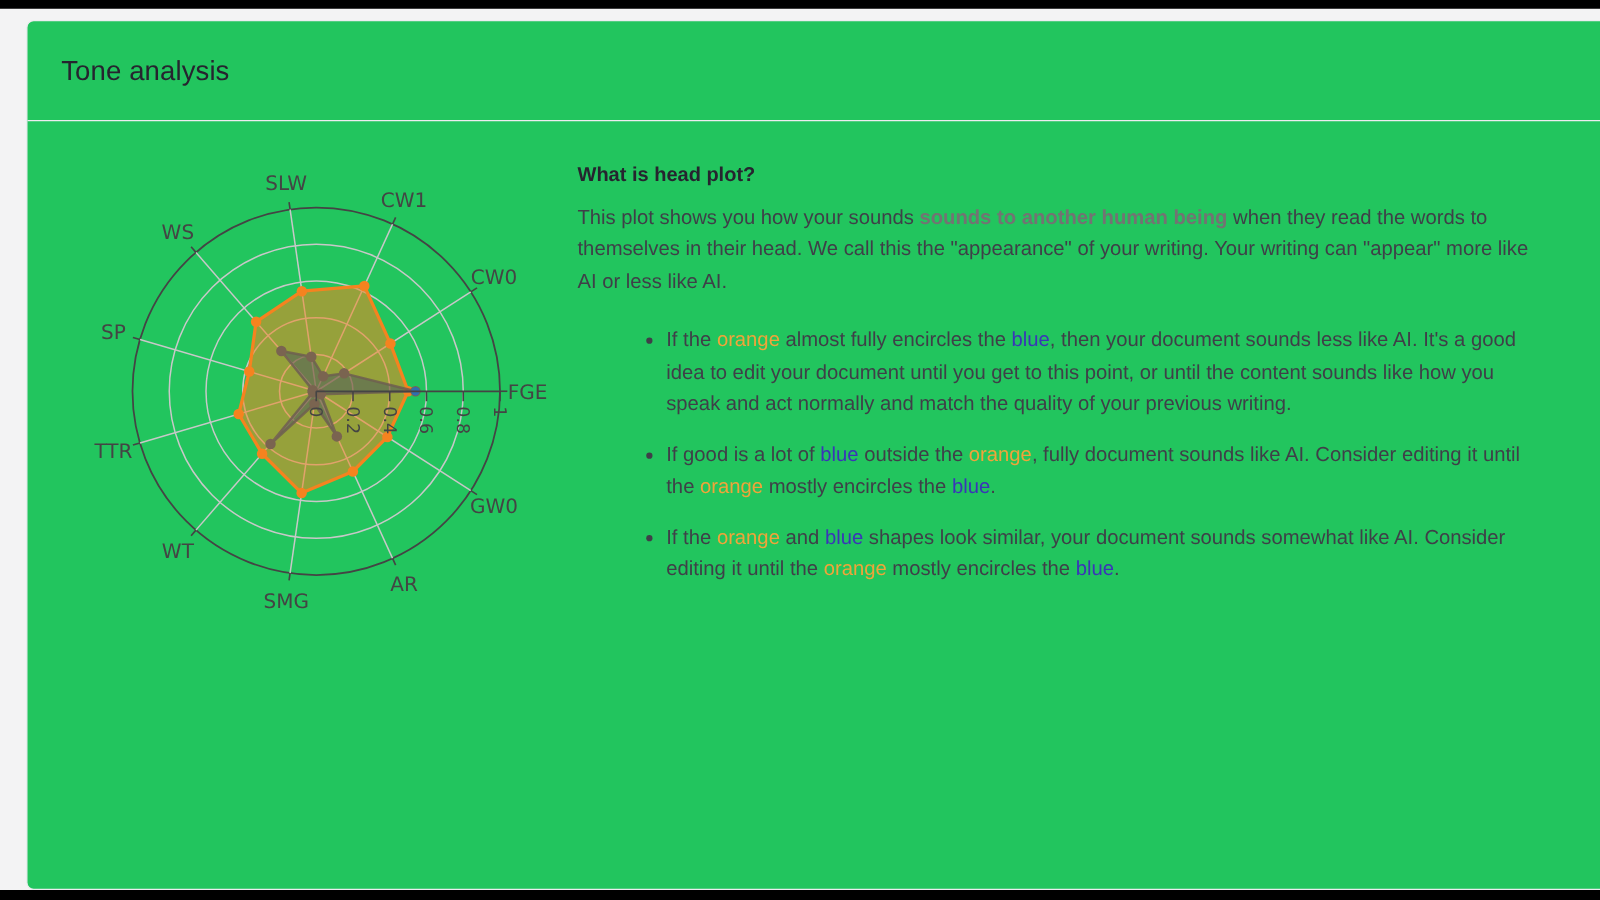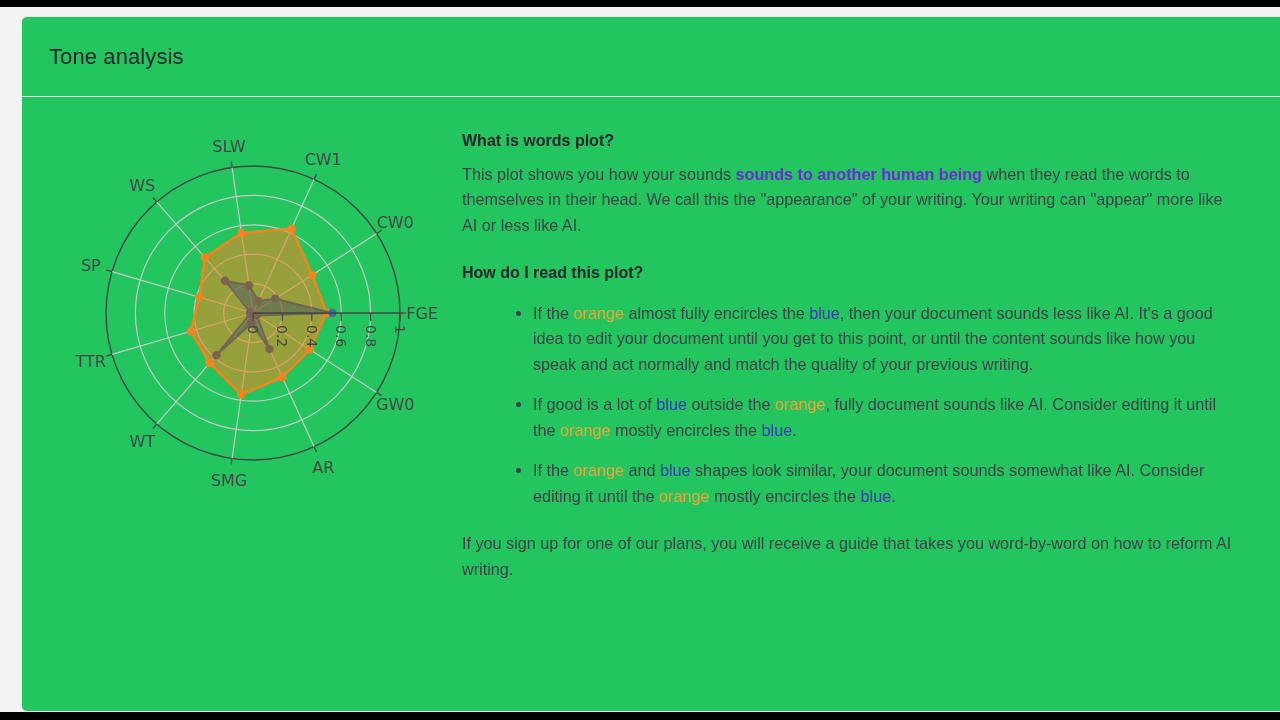--- a/index.html
+++ b/index.html
@@ -28,21 +28,21 @@
   .text-col {
     position: absolute; left: 462px; top: 128px; width: 770px;
     font-size: 16.2px; line-height: 25.5px; color: #3f3f48;
   }
   .text-col h3 { font-size: 16px; font-weight: 700; color: #26242f; margin: 0 0 8px 0; }
   .text-col p { margin: 0 0 22px 0; }
   .text-col ul { margin: 0 0 22px 0; padding-left: 56px; }
   .text-col li { margin: 15px; }
   .orange { color: #f0a43a; }
   .blue { color: #3b35b8; }
-  b { color: #6d28d9; }
+  b { color: #737373; }
 </style>
 </head>
 <body>
 
 <div class="topbar"></div>
 
 <div class="card">
   <div class="card-header">
     <span class="card-title">Tone analysis</span>
   </div>
@@ -122,24 +122,22 @@
       <line x1="291.2" y1="201" x2="291.2" y2="209" stroke="#444" stroke-width="1.3"></line>
       <text x="286.2" y="213" class="tick-label" transform="rotate(90 286.2 213)">0.6</text>
       <line x1="320.6" y1="201" x2="320.6" y2="209" stroke="#444" stroke-width="1.3"></line>
       <text x="315.6" y="213" class="tick-label" transform="rotate(90 315.6 213)">0.8</text>
       <line x1="350" y1="201" x2="350" y2="209" stroke="#444" stroke-width="1.3"></line>
       <text x="345" y="213" class="tick-label" transform="rotate(90 345 213)">1</text>
     </svg>
 </div>
 
 <div class="text-col">
-  <h3>What is words plot?</h3>
+  <h3>What is head plot?</h3>
   <p><span>This plot shows you how your sounds </span><b>sounds to another human being</b><span> when they read the words to themselves in their head. We call this the "appearance" of your writing. Your writing can "appear" more like AI or less like AI.</span></p>
-  <h3>How do I read this plot?</h3>
   <ul>
     <li><span>If the </span><span class="orange">orange</span><span> almost fully encircles the </span><span class="blue">blue</span><span>, then your document sounds less like AI. It's a good idea to edit your document until you get to this point, or until the content sounds like how you speak and act normally and match the quality of your previous writing.</span></li>
     <li><span>If good is a lot of </span><span class="blue">blue</span><span> outside the </span><span class="orange">orange</span><span>, fully document sounds like AI. Consider editing it until the </span><span class="orange">orange</span><span> mostly encircles the </span><span class="blue">blue</span><span>.</span></li>
     <li><span>If the </span><span class="orange">orange</span><span> and </span><span class="blue">blue</span><span> shapes look similar, your document sounds somewhat like AI. Consider editing it until the </span><span class="orange">orange</span><span> mostly encircles the </span><span class="blue">blue</span><span>.</span></li>
   </ul>
-  <p>If you sign up for one of our plans, you will receive a guide that takes you word-by-word on how to reform AI writing.</p>
 </div>
 
 <div class="bottombar"></div>
 
 </body></html>

